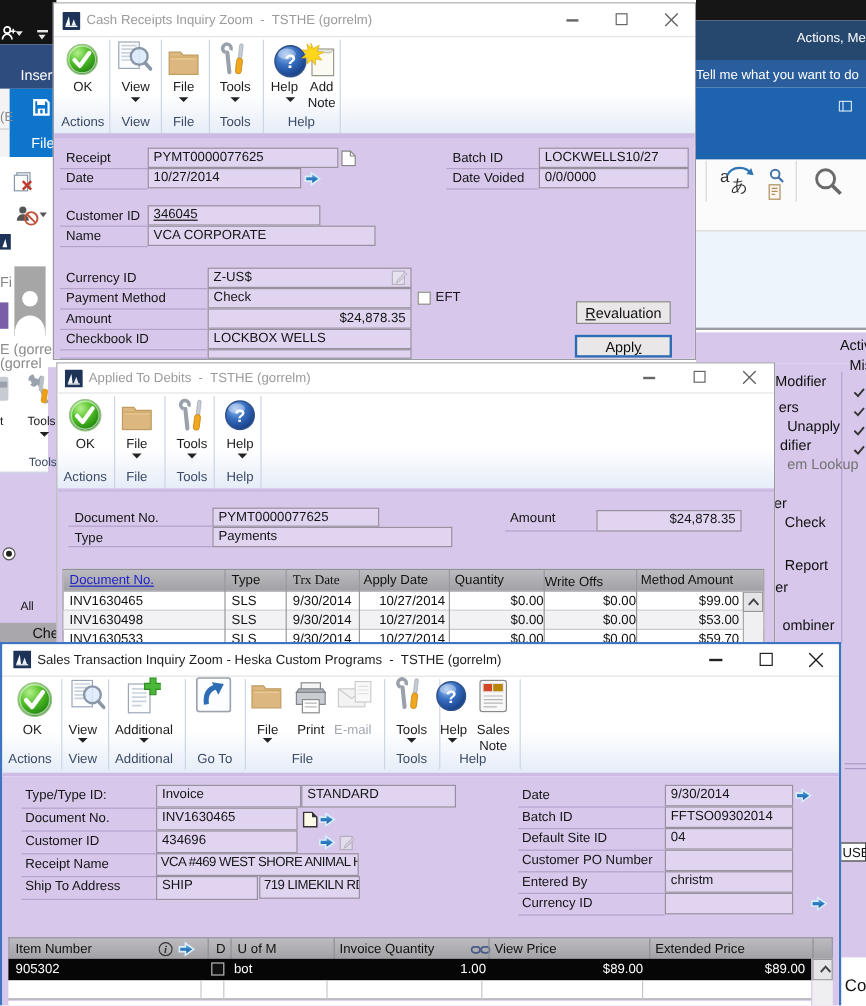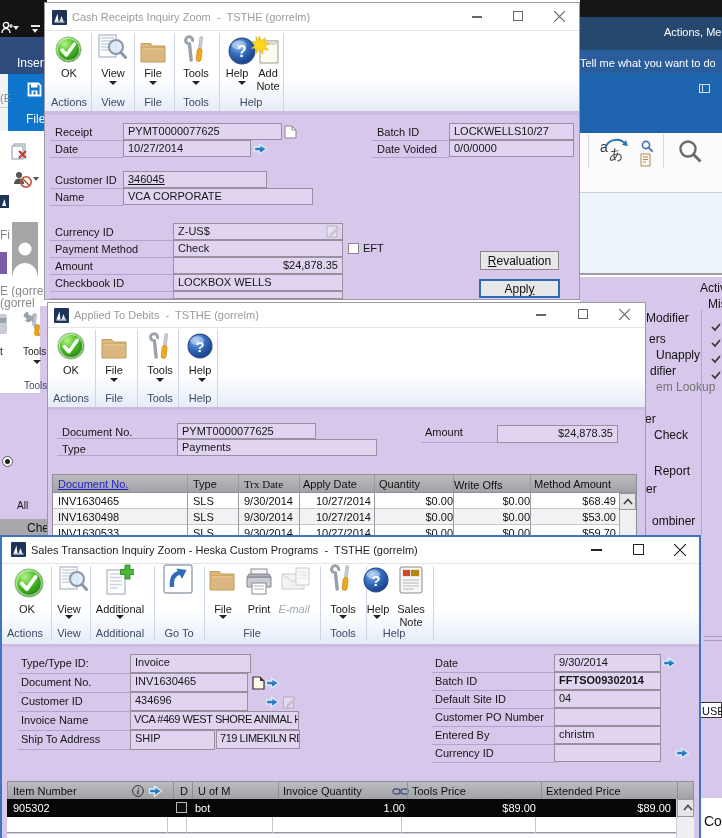--- a/index.html
+++ b/index.html
@@ -412,21 +412,21 @@
           <div class="abs" style="left:401px; top:4px; font-size:11px; color:#111;">Write Offs</div>
           <div class="abs" style="left:481px; top:3px; font-size:11px; color:#111;">Method Amount</div>
         </div>
         <div class="abs" style="left:0; top:18px; width:583px; height:16px; border-bottom:1px solid #c8c8cc;">
           <div class="abs" style="left:5px; top:2px; font-size:11px; color:#111;">INV1630465</div>
           <div class="abs" style="left:140px; top:2px; font-size:11px; color:#111;">SLS</div>
           <div class="abs" style="left:191px; top:2px; font-size:11px; color:#111;">9/30/2014</div>
           <div class="abs" style="left:250px; top:2px; width:68px; text-align:right; font-size:11px; color:#111;">10/27/2014</div>
           <div class="abs" style="left:330px; top:2px; width:70px; text-align:right; font-size:11px; color:#111;">$0.00</div>
           <div class="abs" style="left:407px; top:2px; width:70px; text-align:right; font-size:11px; color:#111;">$0.00</div>
-          <div class="abs" style="left:487px; top:2px; width:76px; text-align:right; font-size:11px; color:#111;">$68.49</div>
+          <div class="abs" style="left:487px; top:2px; width:76px; text-align:right; font-size:11px; color:#111;">$99.00</div>
         </div>
         <div class="abs" style="left:0; top:34px; width:583px; height:16px; background:#f2f1f4; border-bottom:1px solid #c8c8cc;">
           <div class="abs" style="left:5px; top:2px; font-size:11px; color:#111;">INV1630498</div>
           <div class="abs" style="left:140px; top:2px; font-size:11px; color:#111;">SLS</div>
           <div class="abs" style="left:191px; top:2px; font-size:11px; color:#111;">9/30/2014</div>
           <div class="abs" style="left:250px; top:2px; width:68px; text-align:right; font-size:11px; color:#111;">10/27/2014</div>
           <div class="abs" style="left:330px; top:2px; width:70px; text-align:right; font-size:11px; color:#111;">$0.00</div>
           <div class="abs" style="left:407px; top:2px; width:70px; text-align:right; font-size:11px; color:#111;">$0.00</div>
           <div class="abs" style="left:487px; top:2px; width:76px; text-align:right; font-size:11px; color:#111;">$53.00</div>
         </div>
@@ -519,21 +519,21 @@
         <rect x="8" y="15" width="14" height="11" fill="#fff" stroke="#8a8a8a"></rect>
         <path d="M10 18 h10 M10 21 h10" stroke="#b5b5b5"></path>
       </svg>
     <div class="lbl" style="left:240px; top:66px; width:34px;">Print</div>
     <svg class="abs" style="left:278px; top:29px;" width="32" height="30" viewBox="0 0 32 30" opacity="0.5">
         <rect x="2" y="8" width="22" height="15" fill="#e8e8e8" stroke="#9a9a9a"></rect>
         <path d="M2 8 l11 8 l11 -8" fill="none" stroke="#9a9a9a"></path>
         <rect x="16" y="2" width="13" height="17" fill="#f4f4f4" stroke="#9a9a9a"></rect>
         <path d="M18 6 h9 M18 9 h9 M18 12 h9" stroke="#c4c4c4"></path>
       </svg>
-    <div class="lbl" style="left:270px; top:66px; width:44px; color:#a0a8b2;font-style:italic;">E-mail</div>
+    <div class="lbl" style="left:270px; top:66px; width:44px; color:#a0a8b2;">E-mail</div>
     <div class="grp" style="left:232px; top:90px; width:36px;">File</div>
     <div class="sep" style="left:318px; top:29px; height:75px;"></div>
     <svg class="abs" style="left:326px; top:26px;" width="28" height="32" viewBox="0 0 28 32">
         <g fill="none" stroke="#9aa1ab" transform="rotate(-6 10 15)">
           <circle cx="8" cy="6" r="3.5" stroke-width="3" stroke-dasharray="16.5 5.5" transform="rotate(115 8 6)"></circle>
           <path d="M8 9.5 L8 26" stroke-width="3.4" stroke-linecap="round"></path>
         </g>
         <g transform="rotate(7 18 15)">
           <rect x="16.4" y="2.5" width="2.9" height="12.5" rx="1.3" fill="#c6ccd4" stroke="#9aa1ab" stroke-width=".5"></rect>
           <rect x="15.4" y="14.5" width="4.9" height="13" rx="2.2" fill="#f2a81d" stroke="#c07e10" stroke-width=".6"></rect>
@@ -560,20 +560,21 @@
     <div class="lbl" style="left:389px; top:66px; width:40px;">Sales</div>
     <div class="lbl" style="left:389px; top:79px; width:40px;">Note</div>
     <div class="grp" style="left:374px; top:90px; width:36px;">Help</div>
     <div class="sep" style="left:431px; top:29px; height:75px;"></div>
     <div class="abs" style="left:0; top:107px; width:697px; height:3px; background:#cdbbe4;"></div>
 
     <div class="body-lav" style="left:0; top:110px; width:697px; height:193px;">
 
       <div class="flbl" style="left:19px; top:10px;">Type/Type ID:</div>
       <div class="fld" style="left:128px; top:7px; width:121px; height:19px;">Invoice</div>
+      <div class="fld" style="left:249px; top:7px; width:129px; height:19px;">STANDARD</div>
       <div class="unders" style="left:16px; top:26px; width:112px;"></div>
       <div class="flbl" style="left:19px; top:29px;">Document No.</div>
       <div class="fld" style="left:128px; top:26px; width:118px; height:19px;">INV1630465</div>
       <svg class="abs" style="left:250px; top:29px;" width="13" height="14" viewBox="0 0 13 14">
           <path d="M1 1 h7 l4 4 v8 h-11 z" fill="#fdfbe8" stroke="#333" stroke-width="1.2"></path>
           <path d="M8 1 v4 h4 z" fill="#333"></path>
         </svg>
       <svg class="abs" style="left:263px; top:29px;" width="15" height="14" viewBox="0 0 15 14">
           <path d="M1.5 5 h5 v-3 l7 5 l-7 5 v-3 h-5 z" fill="url(#arr)" stroke="#d8ecfa" stroke-width="1.4"></path>
         </svg>
@@ -581,36 +582,36 @@
       <div class="flbl" style="left:19px; top:48px;">Customer ID</div>
       <div class="fld" style="left:128px; top:45px; width:118px; height:19px;">434696</div>
       <svg class="abs" style="left:263px; top:48px;" width="15" height="14" viewBox="0 0 15 14">
           <path d="M1.5 5 h5 v-3 l7 5 l-7 5 v-3 h-5 z" fill="url(#arr)" stroke="#d8ecfa" stroke-width="1.4"></path>
         </svg>
       <svg class="abs" style="left:280px; top:48px;" width="16" height="15" viewBox="0 0 15 15" opacity="0.55">
           <rect x="1" y="2" width="10" height="11" fill="#eee" stroke="#999"></rect>
           <path d="M11.5 3 l-6 6 l-1.5 3 l3 -1.5 l6 -6 z" fill="#ccc" stroke="#999" stroke-width=".7"></path>
         </svg>
       <div class="unders" style="left:16px; top:64px; width:112px;"></div>
-      <div class="flbl" style="left:19px; top:67px;">Invoice Name</div>
+      <div class="flbl" style="left:19px; top:67px;">Receipt Name</div>
       <div class="fld" style="left:128px; top:64px; width:169px; height:19px; padding-left:3px; letter-spacing:-0.45px;text-align:center;">VCA #469 WEST SHORE ANIMAL H</div>
       <div class="unders" style="left:16px; top:83px; width:112px;"></div>
       <div class="flbl" style="left:19px; top:86px;">Ship To Address</div>
       <div class="fld" style="left:128px; top:83px; width:85px; height:20px;">SHIP</div>
       <div class="fld" style="left:214px; top:83px; width:84px; height:19px; padding-left:3px; letter-spacing:-0.45px;">719 LIMEKILN RD</div>
       <div class="unders" style="left:16px; top:102px; width:112px;"></div>
 
       <div class="flbl" style="left:433px; top:10px;">Date</div>
       <div class="fld" style="left:552px; top:7px; width:107px; height:18px;">9/30/2014</div>
       <svg class="abs" style="left:660px; top:9px;" width="15" height="14" viewBox="0 0 15 14">
           <path d="M1.5 5 h5 v-3 l7 5 l-7 5 v-3 h-5 z" fill="url(#arr)" stroke="#d8ecfa" stroke-width="1.4"></path>
         </svg>
       <div class="unders" style="left:430px; top:25px; width:122px;"></div>
       <div class="flbl" style="left:433px; top:28px;">Batch ID</div>
-      <div class="fld" style="left:552px; top:25px; width:107px; height:18px;font-weight:bold;">FFTSO09302014</div>
+      <div class="fld" style="left:552px; top:25px; width:107px; height:18px;">FFTSO09302014</div>
       <div class="unders" style="left:430px; top:43px; width:122px;"></div>
       <div class="flbl" style="left:433px; top:46px;">Default Site ID</div>
       <div class="fld" style="left:552px; top:43px; width:107px; height:18px;">04</div>
       <div class="unders" style="left:430px; top:61px; width:122px;"></div>
       <div class="flbl" style="left:433px; top:64px;">Customer PO Number</div>
       <div class="fld" style="left:552px; top:61px; width:107px; height:18px;"></div>
       <div class="unders" style="left:430px; top:79px; width:122px;"></div>
       <div class="flbl" style="left:433px; top:82px;">Entered By</div>
       <div class="fld" style="left:552px; top:79px; width:107px; height:18px;">christm</div>
       <div class="unders" style="left:430px; top:97px; width:122px;"></div>
@@ -633,21 +634,21 @@
           </svg>
         <div class="abs" style="left:172px; top:3px; font-size:11px; color:#111;">D</div>
         <div class="abs" style="left:190px; top:3px; font-size:11px; color:#111;">U of M</div>
         <div class="abs" style="left:275px; top:3px; font-size:11px; color:#111;">Invoice Quantity</div>
         <svg class="abs" style="left:384px; top:5px;" width="17" height="9" viewBox="0 0 17 9">
             <g fill="none" stroke="#4a5a88" stroke-width="1.4">
               <rect x="1" y="2" width="7" height="5" rx="2.5"></rect>
               <rect x="9" y="2" width="7" height="5" rx="2.5"></rect>
             </g>
           </svg>
-        <div class="abs" style="left:404px; top:3px; font-size:11px; color:#111;">Tools Price</div>
+        <div class="abs" style="left:404px; top:3px; font-size:11px; color:#111;">View Price</div>
         <div class="abs" style="left:538px; top:3px; font-size:11px; color:#111;">Extended Price</div>
         <div class="abs" style="left:165px; top:0; width:1px; height:18px; background:#8f8f97;"></div>
         <div class="abs" style="left:184px; top:0; width:1px; height:18px; background:#8f8f97;"></div>
         <div class="abs" style="left:270px; top:0; width:1px; height:18px; background:#8f8f97;"></div>
         <div class="abs" style="left:399px; top:0; width:1px; height:18px; background:#8f8f97;"></div>
         <div class="abs" style="left:533px; top:0; width:1px; height:18px; background:#8f8f97;"></div>
         <div class="abs" style="left:669px; top:0; width:1px; height:18px; background:#8f8f97;"></div>
       </div>
 
       <div class="abs" style="left:5px; top:152px; width:669px; height:18px; background:#060606;">

